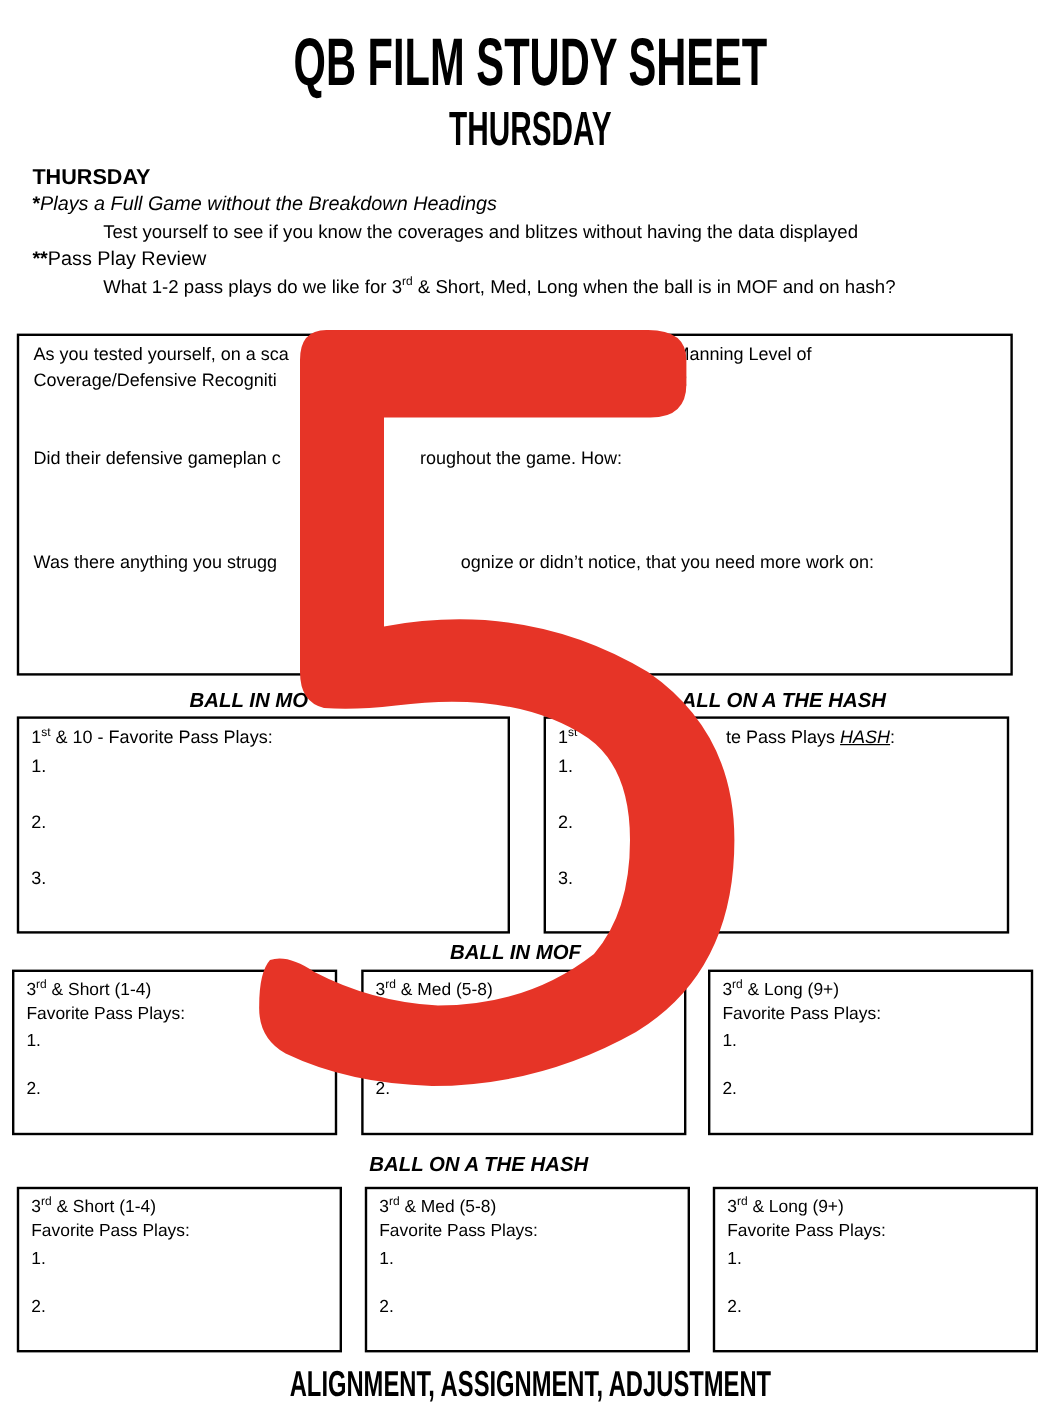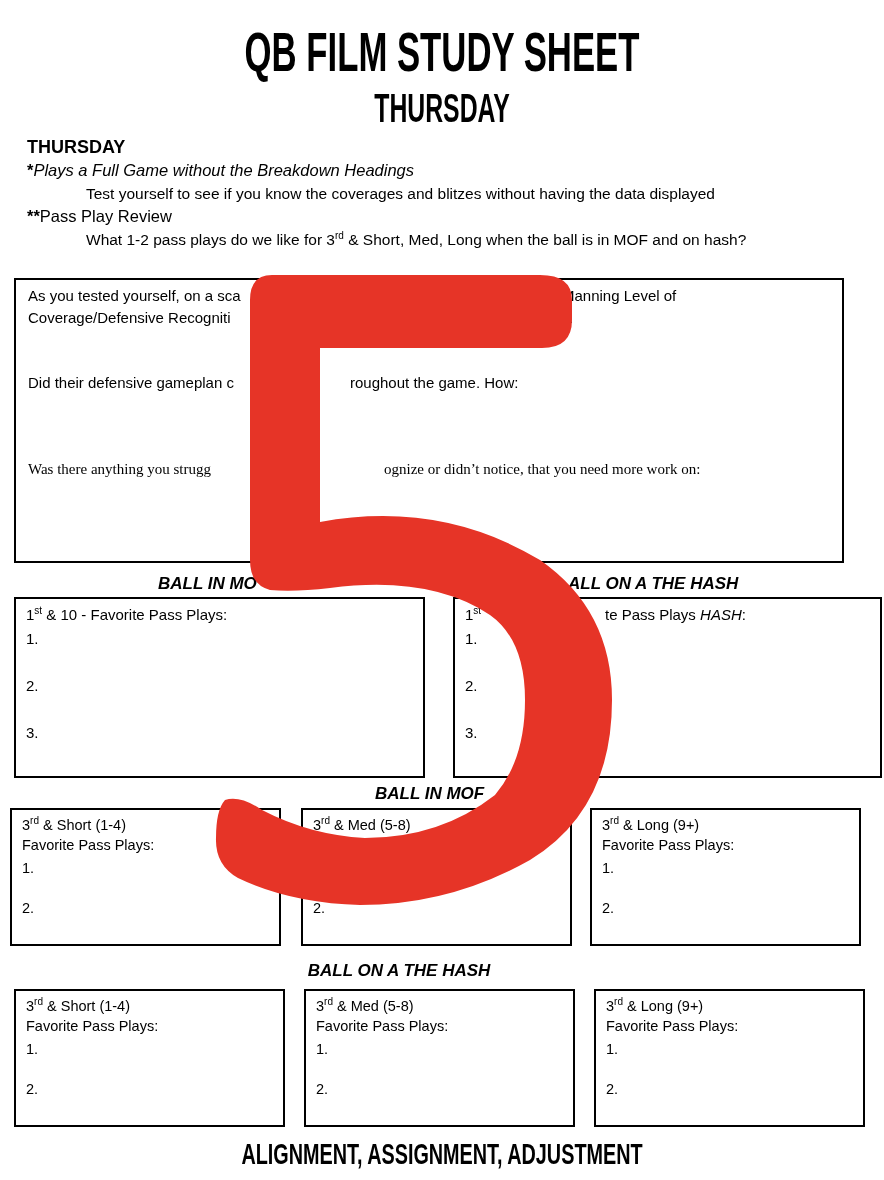--- a/index.html
+++ b/index.html
@@ -52,37 +52,37 @@
 </div>
 
 <div class="box big-box">
   <div class="q" style="top:5px;">
     <span>As you tested yourself, on a sca</span><span style="position:absolute; left:534px;">Manning Level of</span><br>
     <span>Coverage/Defensive Recogniti</span><span style="position:absolute; left:541px;">:</span>
   </div>
   <div class="q" style="top:92px;">
     <span>Did their defensive gameplan c</span><span style="position:absolute; left:322px;">roughout the game. How:</span>
   </div>
-  <div class="q" style="top:178px;font-family:Liberation Serif, serif;">
+  <div class="q" style="top:178px;">
     <span>Was there anything you strugg</span><span style="position:absolute; left:356px;">ognize or didn’t notice, that you need more work on:</span>
   </div>
 </div>
 
 <div class="sec-h" style="left:158px; top:574px;">BALL IN MO</div>
 <div class="sec-h" style="left:568px; top:574px;">ALL ON A THE HASH</div>
 
 <div class="box" style="left:14px; top:597px; width:411px; height:181px;">
   <div class="p-line" style="top:7px;"><span>1</span><sup>st</sup><span> &amp; 10 - Favorite Pass Plays:</span></div>
   <div class="p-line" style="top:31px;">1.</div>
   <div class="p-line" style="top:78px;">2.</div>
   <div class="p-line" style="top:125px;">3.</div>
 </div>
 
-<div class="box" style="left:453px; top:597px; width:429px; height:181px;">
-  <div class="p-line" style="top:7px;"><span>1</span><sup>st</sup><span style="position:absolute; left:140px; white-space:nowrap;"><span>te Pass Plays </span><i style="">HASH</i><span>:</span></span></div>
+<div class="box" style="left:453px; top:597px; width:388px; height:181px;">
+  <div class="p-line" style="top:7px;"><span>1</span><sup>st</sup><span style="position:absolute; left:140px; white-space:nowrap;"><span>te Pass Plays </span><i style="text-decoration:underline;">HASH</i><span>:</span></span></div>
   <div class="p-line" style="top:31px;">1.</div>
   <div class="p-line" style="top:78px;">2.</div>
   <div class="p-line" style="top:125px;">3.</div>
 </div>
 
 <div class="sec-h" style="left:375px; top:784px;">BALL IN MOF</div>
 
 <div class="box" style="left:10px; top:808px; width:271px; height:138px;">
   <div class="sm-line" style="top:7px;"><span>3</span><sup>rd</sup><span> &amp; Short (1-4)</span></div>
   <div class="sm-line" style="top:27px;">Favorite Pass Plays:</div>

